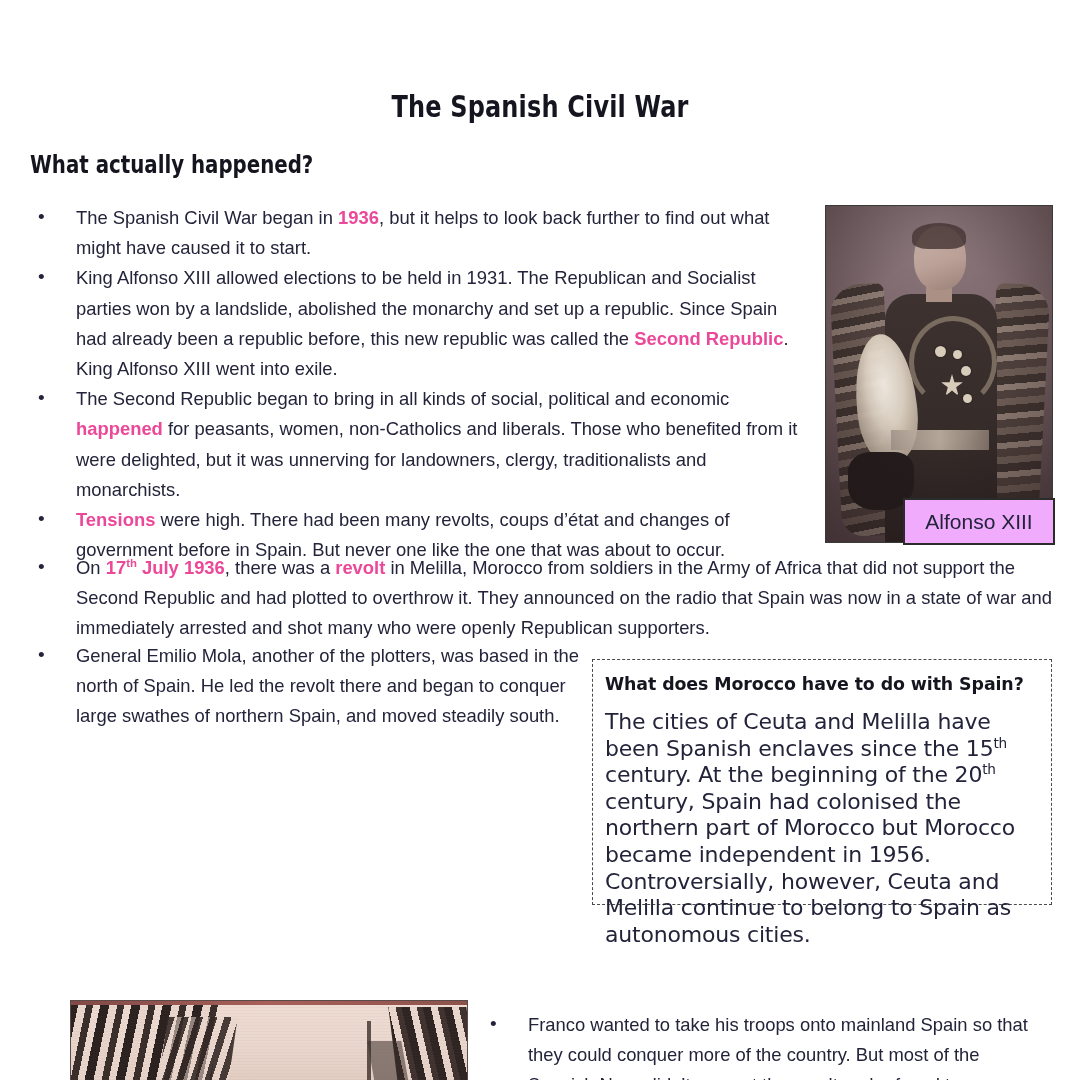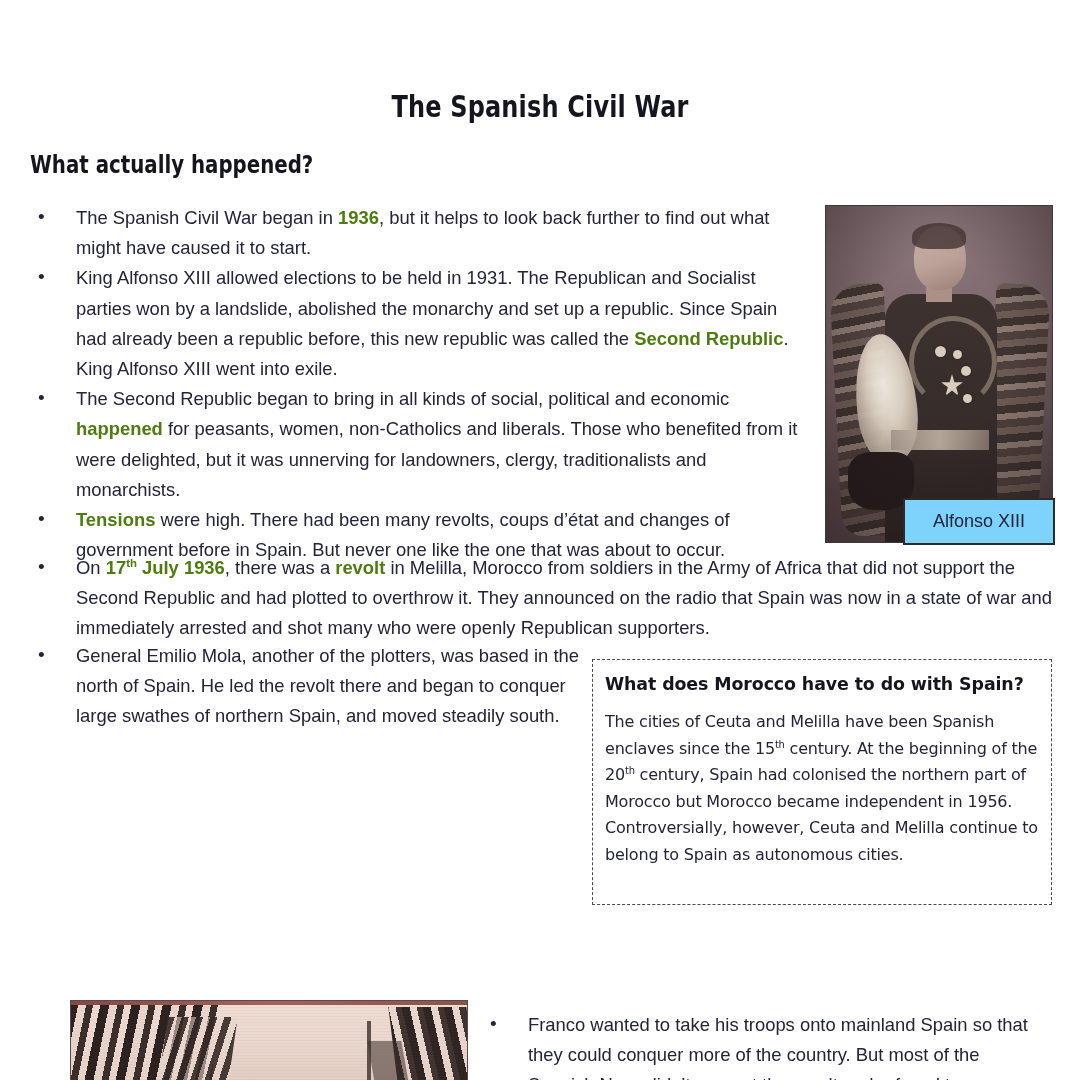--- a/index.html
+++ b/index.html
@@ -66,21 +66,21 @@
     position: absolute;
     left: 10px;
     top: -1px;
     font-size: 19px;
     color: #23233a;
     line-height: 30.2px;
   }
   .bullet-row p {
     margin: 0;
   }
-  b { font-weight: 700; color: #4d7c0f; }
+  b { font-weight: 700; color: #ec4899; }
   sup { font-size: 0.62em; vertical-align: super; line-height: 0; }
 
   
   #list-top        { top: 203px; left: 28px; width: 780px; }
   #list-wide       { top: 553px; left: 28px; width: 1028px; }
   #list-left       { top: 641px; left: 28px; width: 560px; }
   #list-bottom     { top: 1010px; left: 480px; width: 560px; }
 
   
   .photo-alfonso {
@@ -223,26 +223,26 @@
     position: absolute;
     inset: 0;
     background: radial-gradient(ellipse 78% 70% at 50% 42%, rgba(0,0,0,0) 40%, rgba(30,18,20,.42) 100%);
   }
   .caption-alfonso {
     position: absolute;
     left: 903px;
     top: 498px;
     width: 148px;
     height: 43px;
-    background: #7dd3fc;
+    background: #f0abfc;
     border: 2px solid #2b2b2b;
     display: flex;
     align-items: center;
     justify-content: center;
-    font-size: 18px;
+    font-size: 21px;
     color: #23233a;
   }
 
   
   .info-box {
     position: absolute;
     left: 592px;
     top: 659px;
     width: 460px;
     height: 246px;
@@ -255,21 +255,21 @@
     color: #23233a;
   }
   .info-box .ib-title {
     font-weight: 700;
     font-size: 17.4px;
     margin-bottom: 15px;
     color: #15151f;
     letter-spacing: -0.1px;
   }
   .info-box .ib-body {
-    font-size: 16px;
+    font-size: 22px;
     line-height: 26.6px;
     letter-spacing: -0.2px;
   }
 
   
   .photo-street {
     position: absolute;
     left: 70px;
     top: 1000px;
     width: 398px;

